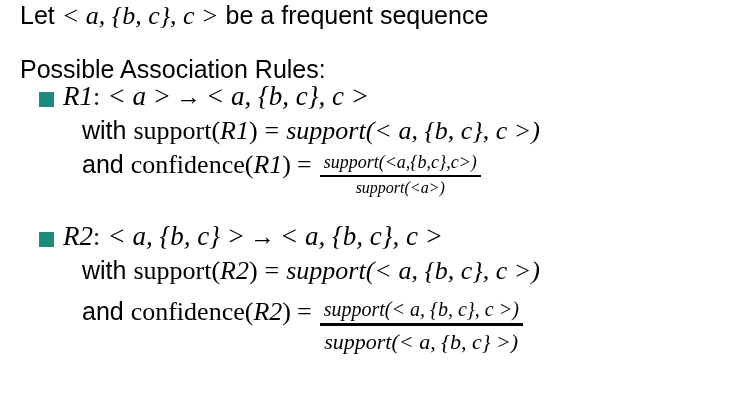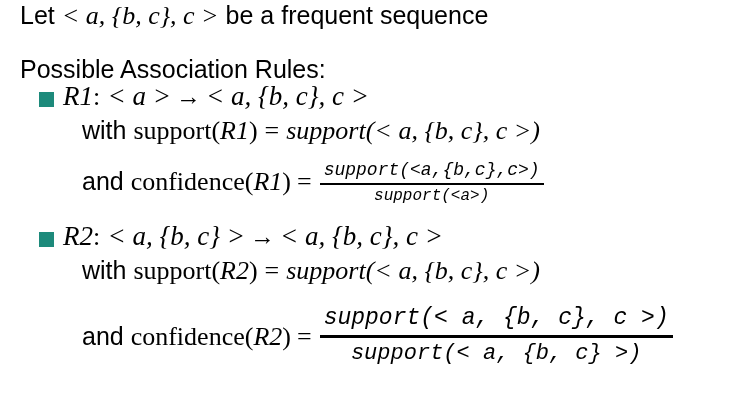--- a/index.html
+++ b/index.html
@@ -95,22 +95,20 @@
   }
   .rule-support .sans { font-size: 25px; }
   .rule-support .serif-rm { font-size: 26px; }
   .rule-support .serif-it { font-size: 26px; }
 
   
   .conf-row {
     position: absolute;
     white-space: nowrap;
     display: flex;
-    align-items: center;
-    margin-top: 8px;
   }
   #conf-row-1 { left: 82px; top: 68px; }
   #conf-row-2 { left: 82px; top: 75px; }
 
   .conf-label {
     font-family: "Liberation Sans", sans-serif;
     font-size: 25px;
   }
   .conf-label .serif-rm {
     font-family: "Liberation Serif", serif;
@@ -131,39 +129,39 @@
   .fraction {
     display: inline-flex;
     flex-direction: column;
     align-items: center;
     justify-content: center;
     text-align: center;
     vertical-align: middle;
   }
   .fraction .numer,
   .fraction .denom {
-    font-family: Liberation Mono, monospace;
+    font-family: Liberation Serif, serif;
     font-style: italic;
     white-space: nowrap;
     padding: 0 4px;
   }
   .fraction .bar {
     width: 100%;
     background: #000000;
   }
 
   
   #fraction-r1 { margin-top: 2px; }
   #fraction-r1 .numer { font-size: 18px; line-height: 1.15; }
   #fraction-r1 .denom { font-size: 16px; line-height: 1.3; }
   #fraction-r1 .bar   { height: 2px; margin: 2px 0 1px 0; }
 
   
   #fraction-r2 { margin-top: 0px; }
-  #fraction-r2 .numer { font-size: 23px; line-height: 1.2; }
+  #fraction-r2 .numer { font-size: 20px; line-height: 1.2; }
   #fraction-r2 .denom { font-size: 22px; line-height: 1.3; }
   #fraction-r2 .bar   { height: 3px; margin: 2px 0 2px 0; }
 </style>
 </head>
 <body>
 
 <div class="slide">
 
   <div class="stmt" id="line-let">
     <span class="sans">Let </span><span class="serif-it">&lt; a, {b, c}, c &gt;</span><span class="sans"> be a frequent sequence</span>

